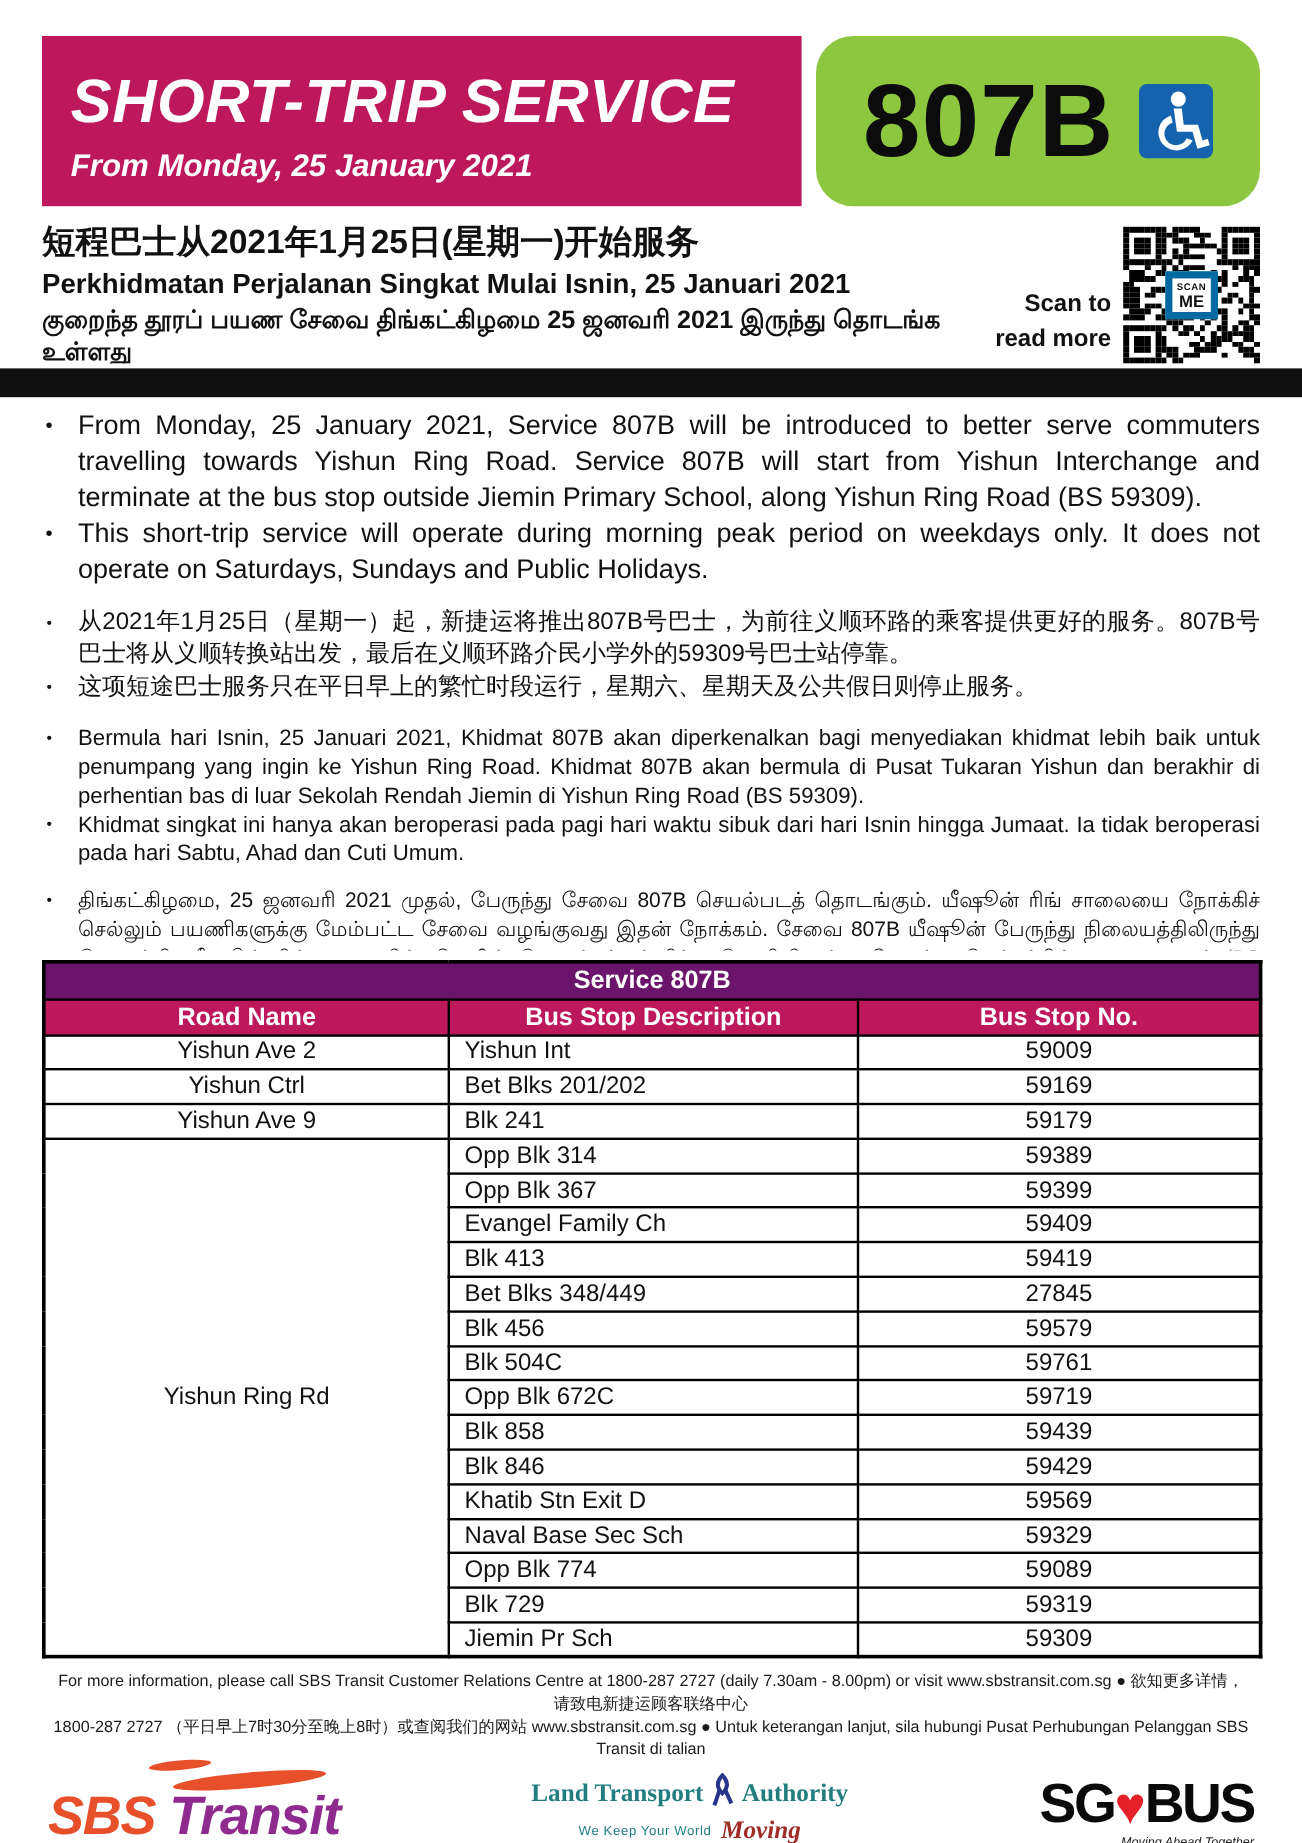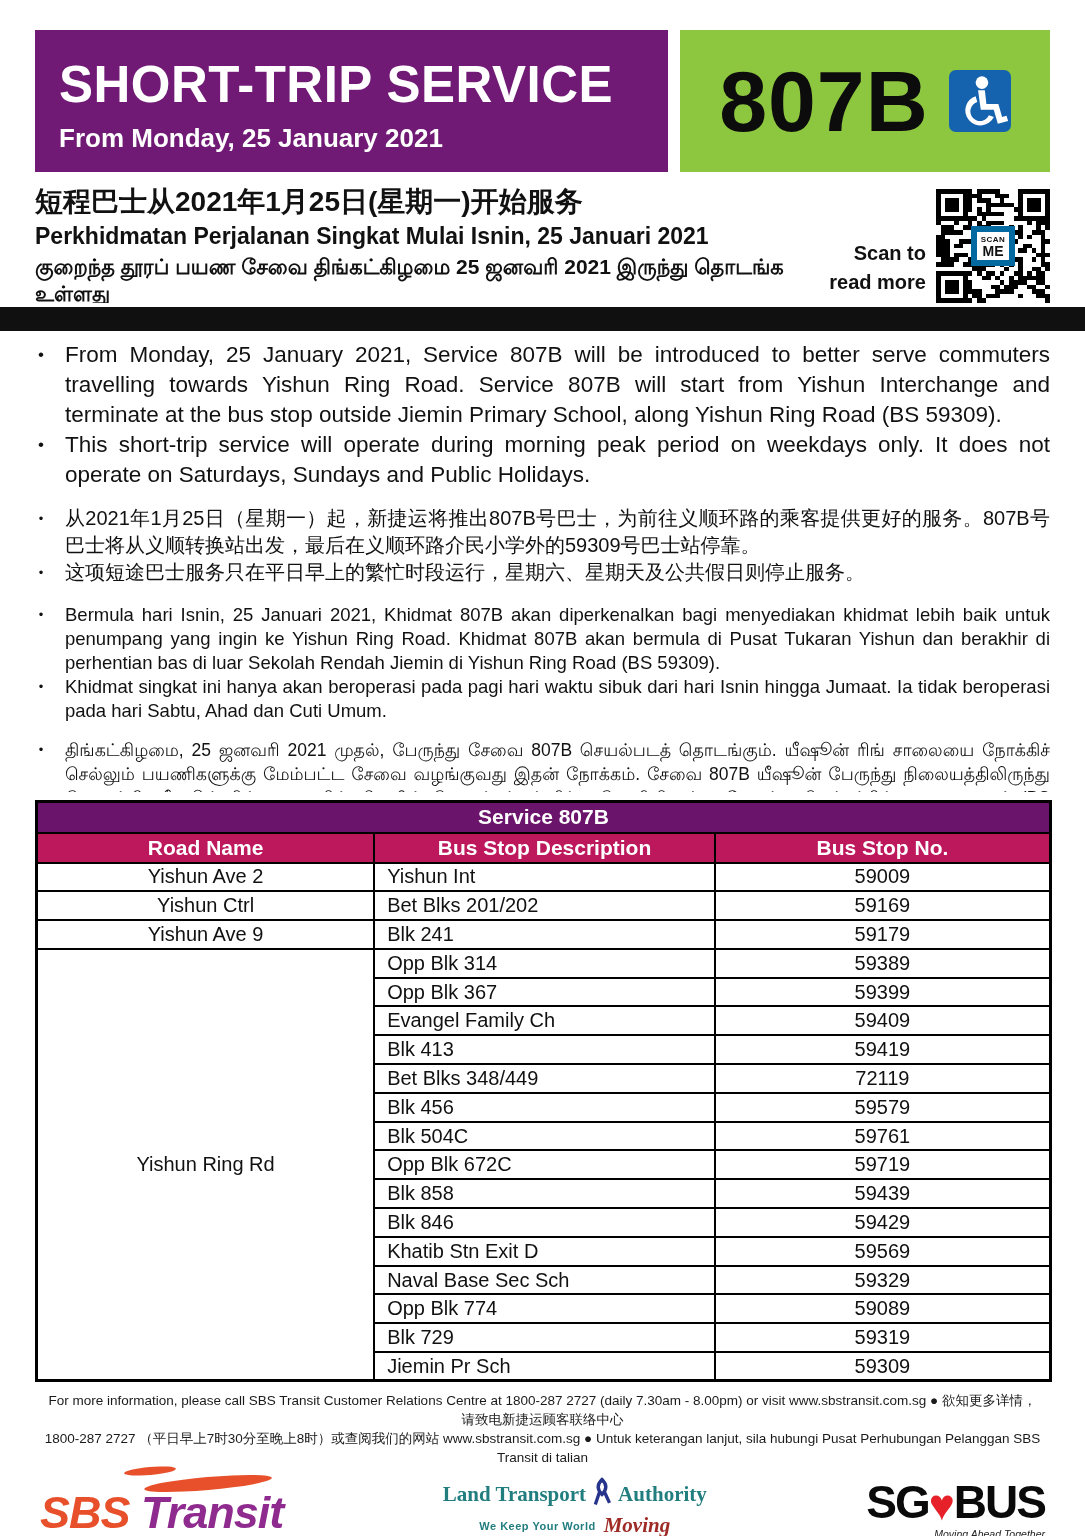--- a/index.html
+++ b/index.html
@@ -4,24 +4,24 @@
 <style>
   * { box-sizing: border-box; margin: 0; padding: 0; }
   body { background: #888; font-family: "Liberation Sans", sans-serif; }
   .page {
     position: relative; width: 1085px; height: 1536px;
     background: #ffffff; margin: 0 auto; overflow: hidden; color: #111;
   }
 
   
   .header-row { display: flex; gap: 12px; margin: 30px 35px 0 35px; height: 142px; overflow: hidden; }
-  .banner-red { flex: 0 0 633px; background: #701a75; color: #fff; padding: 25px 26px 0 24px; }
+  .banner-red { flex: 0 0 633px; background: #be185d; color: #fff; padding: 25px 26px 0 24px; font-style: italic; }
   .banner-red .title { font-size: 51px; font-weight: bold; letter-spacing: 0.5px; white-space: nowrap; }
   .banner-red .subtitle { font-size: 26px; font-weight: bold; margin-top: 9px; }
-  .banner-green { flex: 1; background: #8DC63F; display: flex; align-items: center; justify-content: center; gap: 20px; }
+  .banner-green { flex: 1; background: #8DC63F; display: flex; align-items: center; justify-content: center; gap: 20px; border-radius: 31px; }
   .service-num { font-size: 86px; font-weight: bold; color: #0c0c0c; letter-spacing: 1px; line-height: 1; }
   .wc-svg { width: 62px; height: 62px; display: block; }
 
   
   .intro-row { display: flex; margin: 13px 35px 0 35px; height: 118px; overflow: hidden; }
   .headings { flex: 1; }
   .h-zh { font-size: 28px; font-weight: bold; line-height: 34px; }
   .h-ms { font-size: 23px; font-weight: bold; line-height: 30px; margin-top: 2px; }
   .h-ta { font-size: 21px; font-weight: bold; line-height: 27px; margin-top: 2px; max-width: 800px; }
   .scan-area { display: flex; align-items: flex-end; gap: 10px; flex: 0 0 auto; }
@@ -72,21 +72,21 @@
   .logos-row { display: flex; align-items: center; justify-content: space-between; margin: 2px 40px 0 40px; height: 72px; }
   .sbs-logo { position: relative; font-style: italic; font-weight: bold; font-size: 45px; letter-spacing: -1px; white-space: nowrap; padding-top: 12px; }
   .sbs-part1 { color: #E8502B; }
   .sbs-part2 { color: #8F2B8F; }
   .sbs-swoosh { position: absolute; left: 104px; top: 2px; width: 128px; height: 13px; background: #E8502B; border-radius: 50%; transform: rotate(-5deg); }
   .sbs-swoosh2 { position: absolute; left: 84px; top: -8px; width: 52px; height: 8px; background: #E8502B; border-radius: 50%; transform: rotate(-5deg); }
 
   .lta-logo { text-align: center; font-family: "Liberation Serif", serif; }
   .lta-top { display: flex; align-items: center; justify-content: center; gap: 6px; color: #217D7E; font-size: 21px; font-weight: bold; }
   .lta-bottom { display: flex; align-items: center; justify-content: center; gap: 8px; margin-top: 2px; }
-  .lta-tag { font-family: "Liberation Sans", sans-serif; font-size: 11px; font-weight: bold; color: #217D7E; letter-spacing: 0.5px; }
+  .lta-tag { font-family: "Liberation Sans", sans-serif; font-size: 11px; font-weight: normal; color: #217D7E; letter-spacing: 0.5px; }
   .lta-moving { font-family: "Liberation Serif", serif; font-style: italic; font-weight: bold; font-size: 21px; color: #9E2B25; border-bottom: 2px solid #9E2B25; line-height: 1; }
 
   .sg-logo { text-align: right; line-height: 1; padding-top: 4px; }
   .sg-main { font-size: 46px; font-weight: bold; letter-spacing: -2px; color: #0a0a0a; white-space: nowrap; }
   .sg-heart { color: #E62129; font-size: 44px; vertical-align: -2px; letter-spacing: -1px; }
   .sg-tagline { font-size: 10.5px; font-style: italic; color: #222; margin-top: 2px; }
 </style>
 </head>
 <body>
 
@@ -843,21 +843,21 @@
         <tr>
           <td class="stop">Evangel Family Ch</td>
           <td class="no">59409</td>
         </tr>
         <tr>
           <td class="stop">Blk 413</td>
           <td class="no">59419</td>
         </tr>
         <tr>
           <td class="stop">Bet Blks 348/449</td>
-          <td class="no">72119</td>
+          <td class="no">27845</td>
         </tr>
         <tr>
           <td class="stop">Blk 456</td>
           <td class="no">59579</td>
         </tr>
         <tr>
           <td class="stop">Blk 504C</td>
           <td class="no">59761</td>
         </tr>
         <tr>

